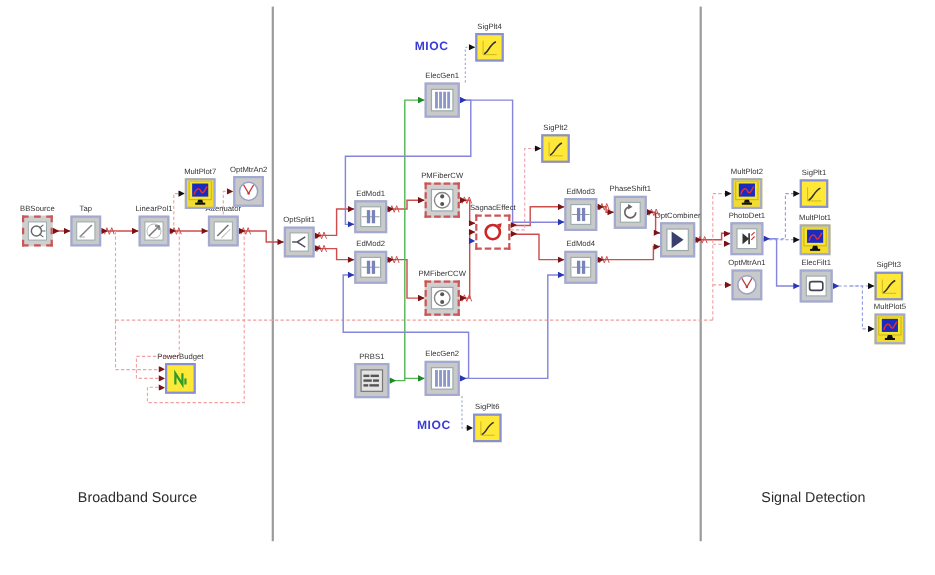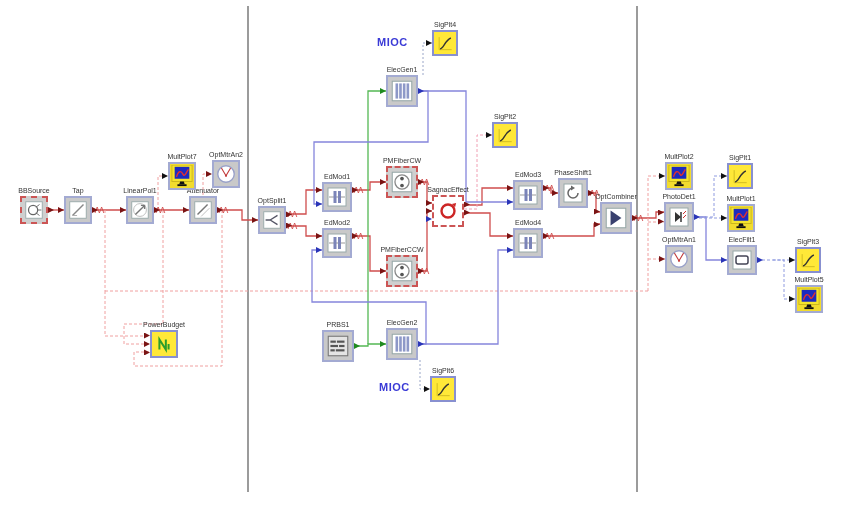--- a/index.html
+++ b/index.html
@@ -533,13 +533,15 @@
             </svg>
           </div>
         </div>
         <div class="port port-l" style="top: 11px; background: rgb(17, 17, 17);"></div>
       </div>
     </div>
 
   <div class="annotation" style="left:377px;top:36px">MIOC</div>
   <div class="annotation" style="left:379px;top:381px">MIOC</div>
 
+  <div class="section-title" style="left:30px;top:444px;width:190px">Broadband Source</div>
+  <div class="section-title" style="left:642px;top:444px;width:195px">Signal Detection</div>
 </div>
 
 </body></html>

